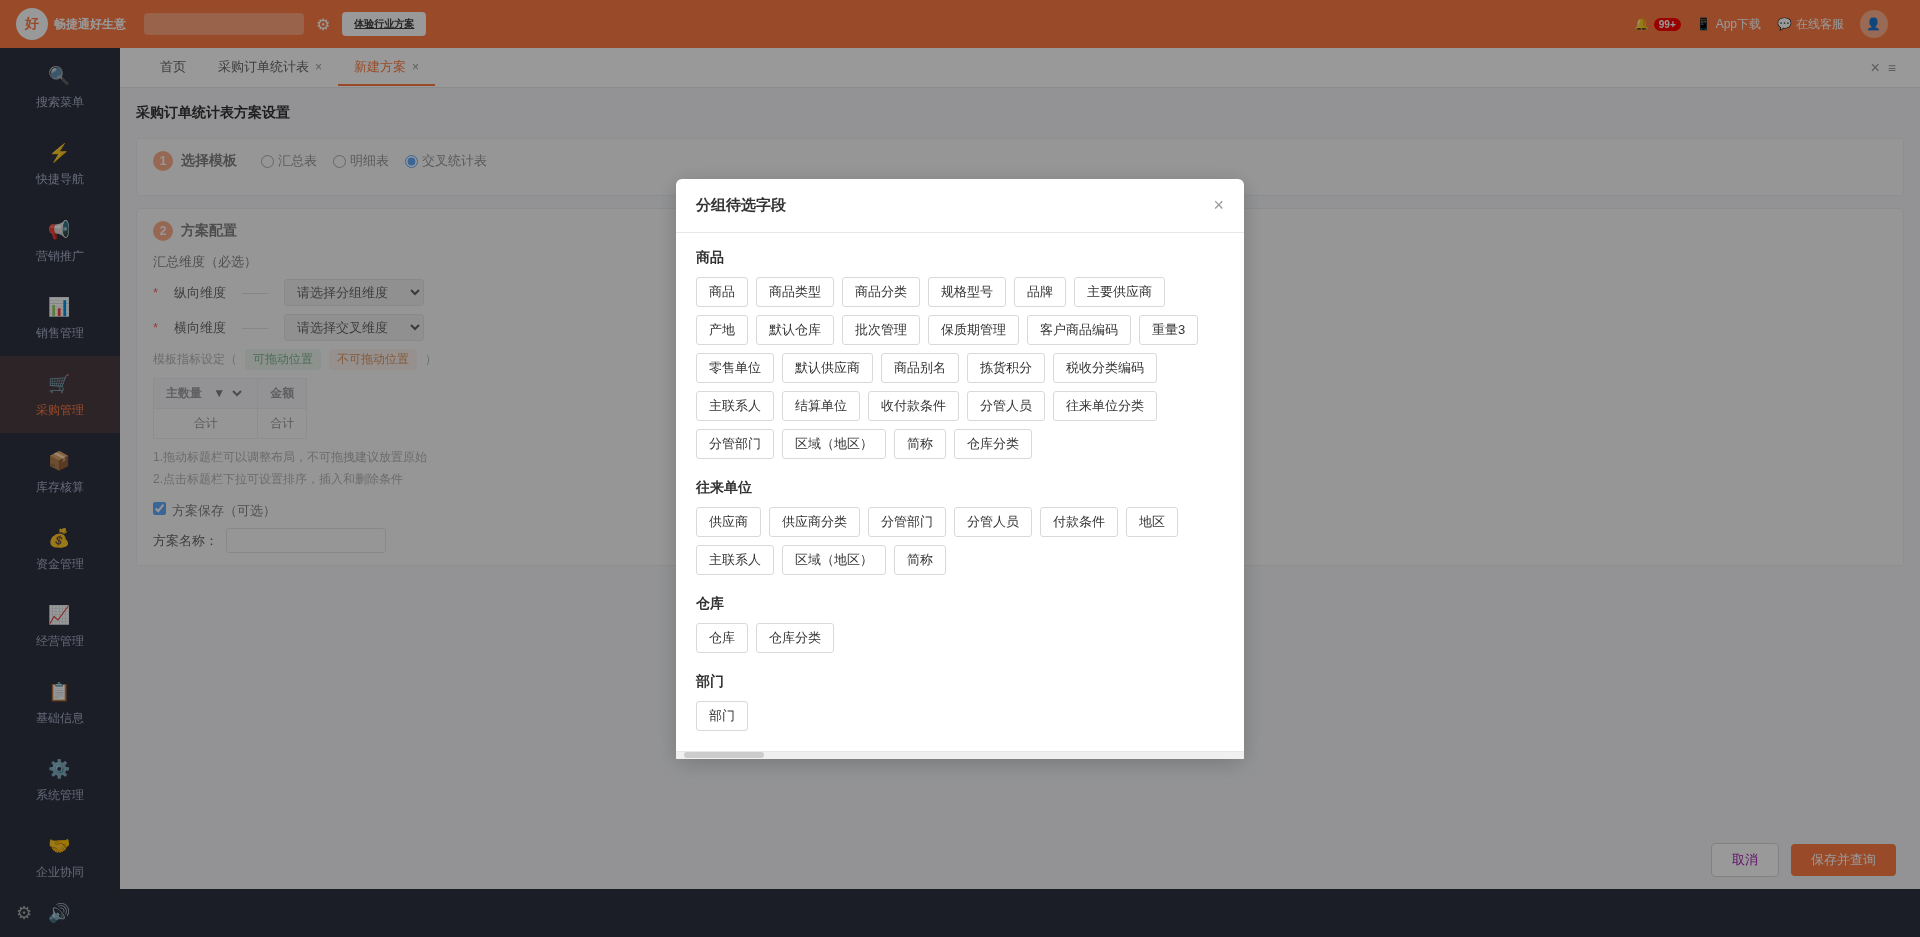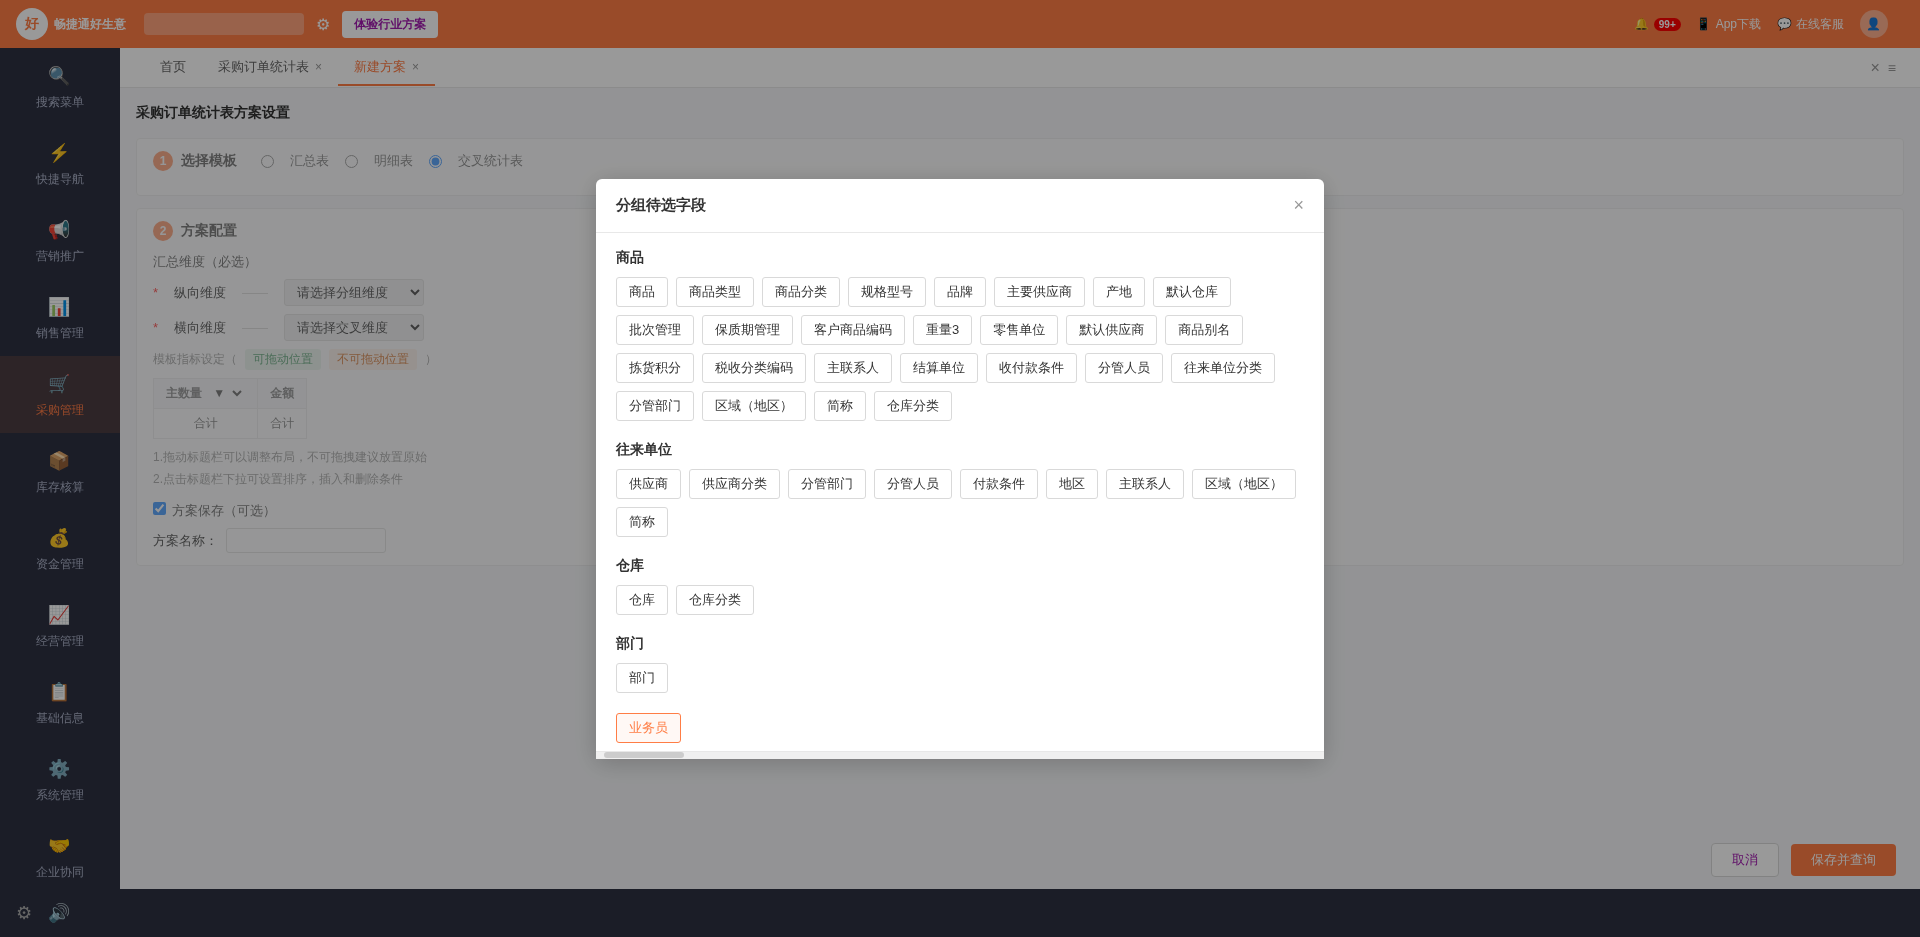--- a/index.html
+++ b/index.html
@@ -37,21 +37,21 @@
       width: 160px;
       font-size: 12px;
     }
     .header-search::placeholder { color: rgba(255,255,255,0.7); }
     .header-center { display: flex; align-items: center; gap: 8px; margin-left: 8px; }
     .gear-btn {
       background: none; border: none; color: #fff; cursor: pointer; font-size: 16px; padding: 4px;
     }
     .trial-btn {
       background: #fff; border: none; border-radius: 4px;
-      color: #a21caf; font-size: 12px; padding: 5px 12px; cursor: pointer; font-weight: bold;
+      color: #404040; font-size: 10px; padding: 5px 12px; cursor: pointer; font-weight: bold; text-decoration: underline;
     }
     .header-right {
       margin-left: auto;
       display: flex; align-items: center; gap: 16px;
       color: #fff; font-size: 12px;
     }
     .header-right-item { display: flex; align-items: center; gap: 4px; cursor: pointer; }
     .badge {
       background: #f00; color: #fff; font-size: 10px;
       border-radius: 10px; padding: 1px 5px; min-width: 18px; text-align: center; font-weight: bold;
@@ -158,21 +158,21 @@
       position: fixed; top: 0; left: 0; right: 0; bottom: 0;
       background: rgba(0,0,0,0.4);
       z-index: 999;
       display: flex; align-items: center; justify-content: center;
     }
 
     
     .modal {
       background: #fff;
       border-radius: 6px;
-      width: 728px;
+      width: 568px;
       max-height: 580px;
       display: flex; flex-direction: column;
       box-shadow: 0 4px 24px rgba(0,0,0,0.2);
     }
     .modal-header {
       display: flex; align-items: center;
       padding: 16px 20px;
       border-bottom: 1px solid #e8e8e8;
       flex-shrink: 0;
     }
@@ -244,21 +244,21 @@
 
     
     .bg-section {
       background: #fff; border-radius: 4px;
       border: 1px solid #e8e8e8;
       margin-bottom: 12px;
       padding: 12px 16px;
       opacity: 0.6;
     }
     .radio-group { display: flex; align-items: center; gap: 16px; font-size: 13px; color: #555; }
-    .radio-group label { display: flex; align-items: center; gap: 16px; cursor: pointer; }
+    .radio-group label { display: flex; align-items: center; gap: 4px; cursor: pointer; }
 
     
     .template-indicator-row {
       display: flex; align-items: center; gap: 8px;
       font-size: 12px; color: #888; margin-top: 8px;
     }
     .indicator-badge {
       padding: 2px 8px; border-radius: 3px; font-size: 12px;
     }
     .indicator-movable { background: #e6f4ea; color: #2d8a4e; }

